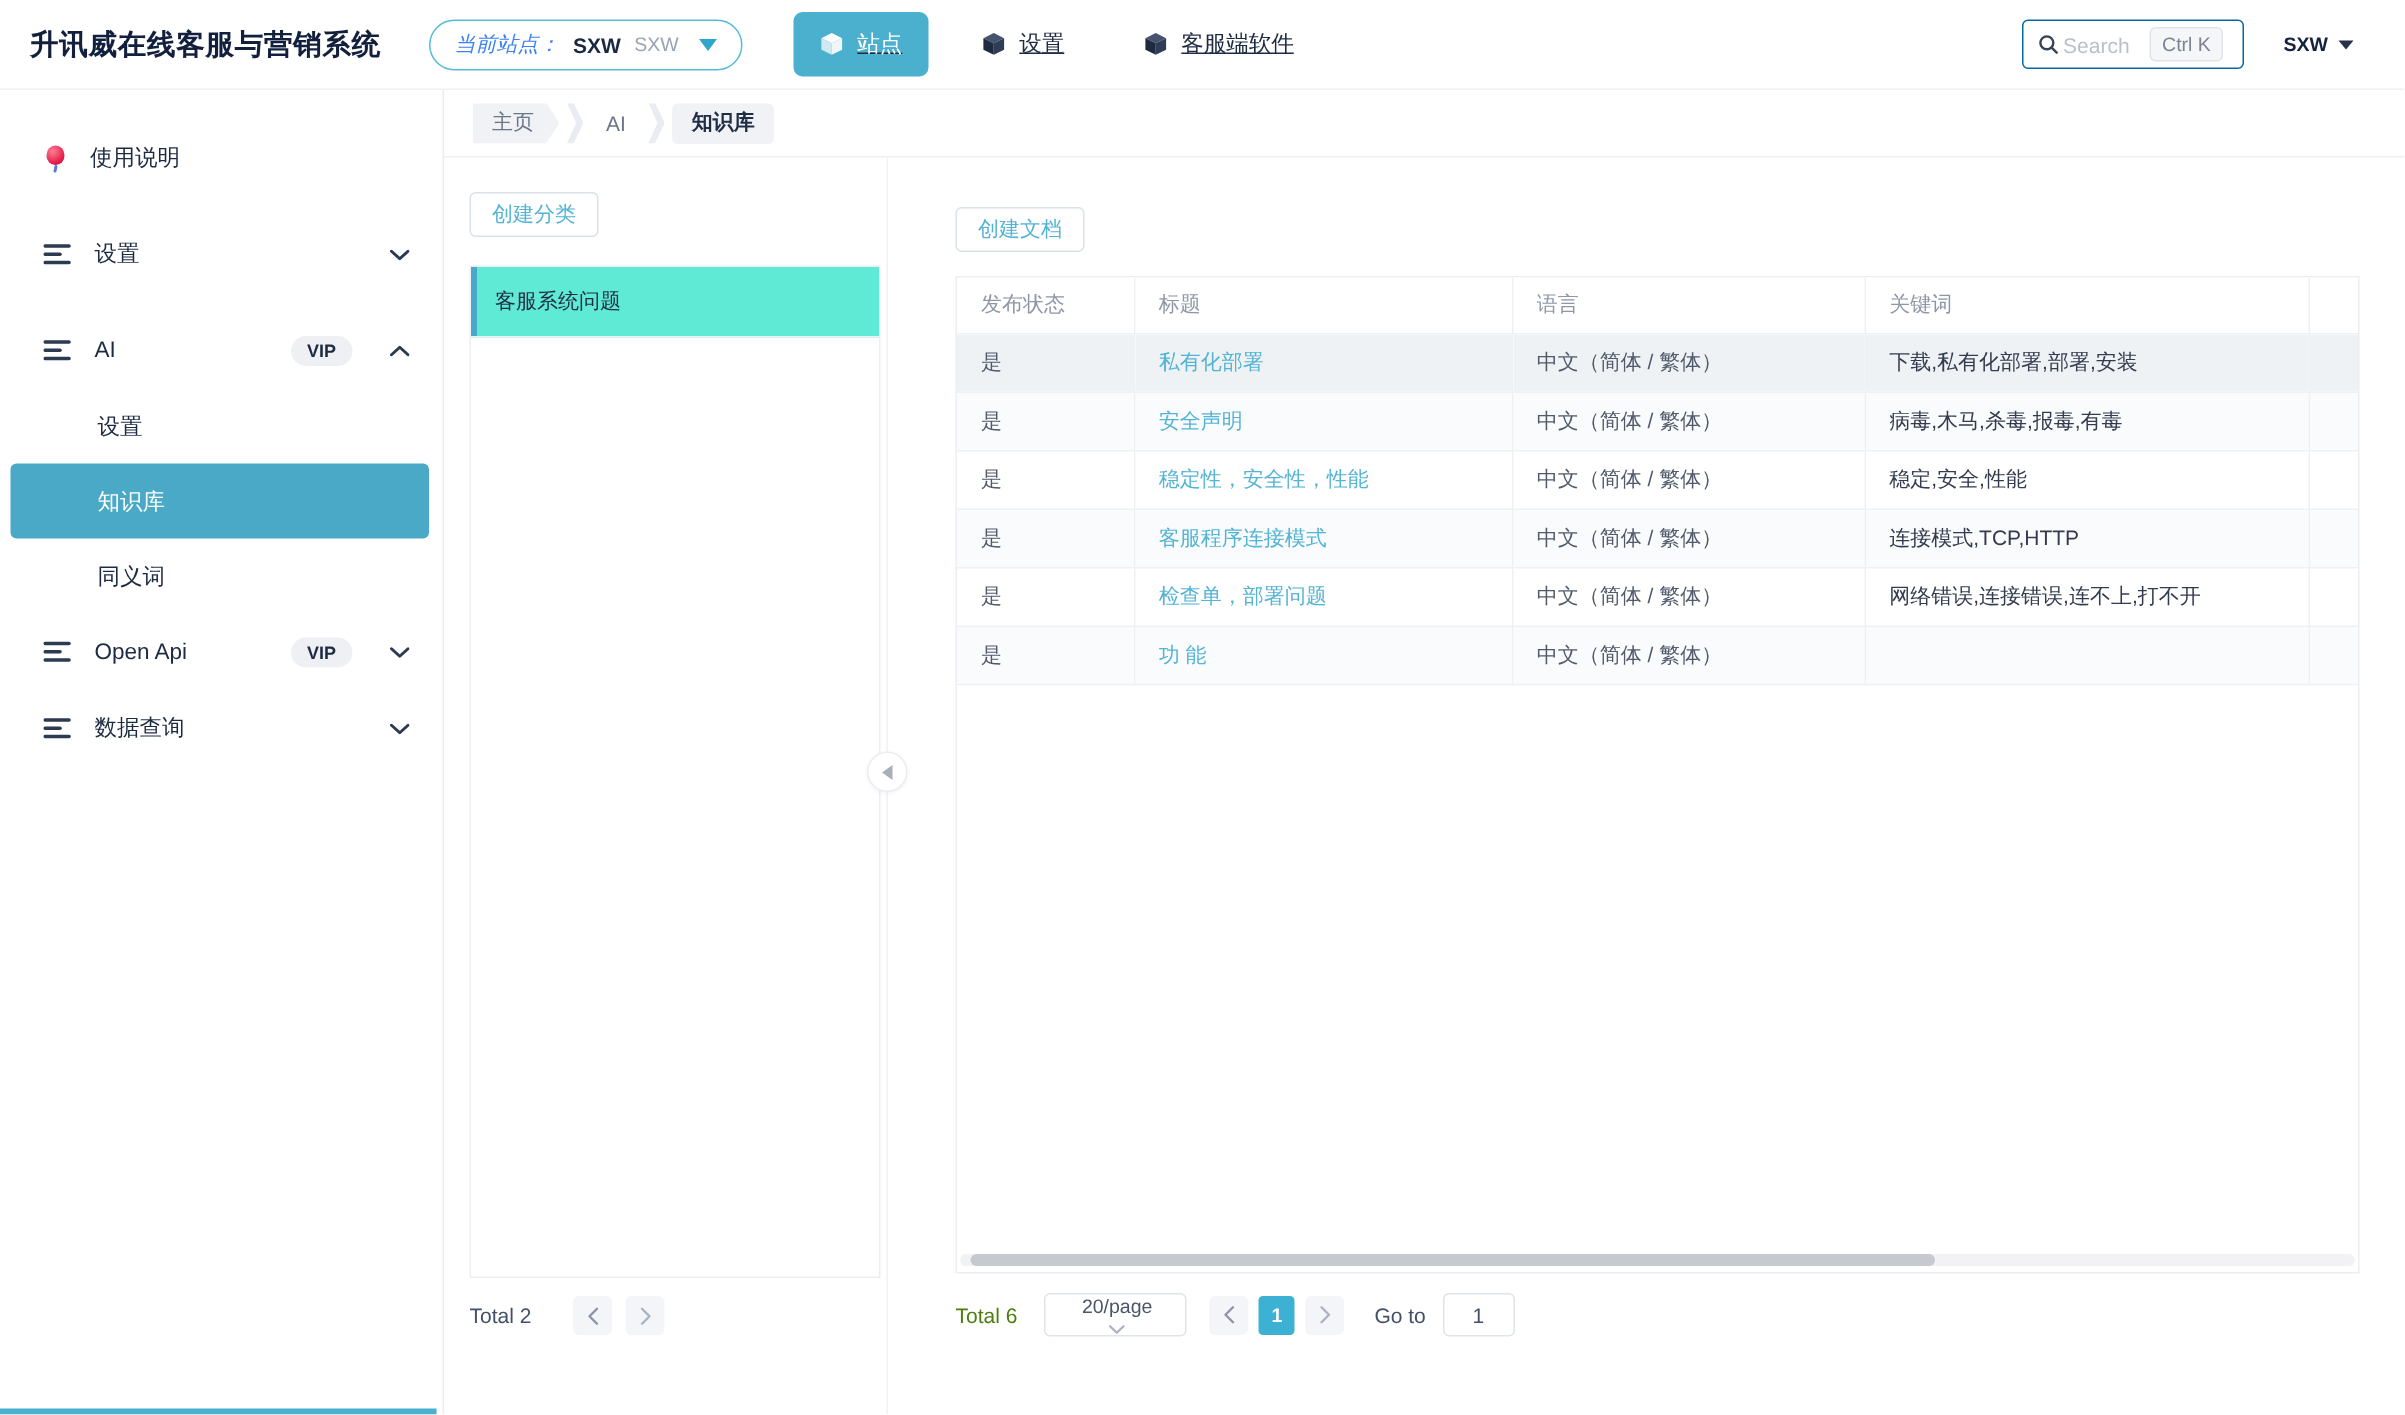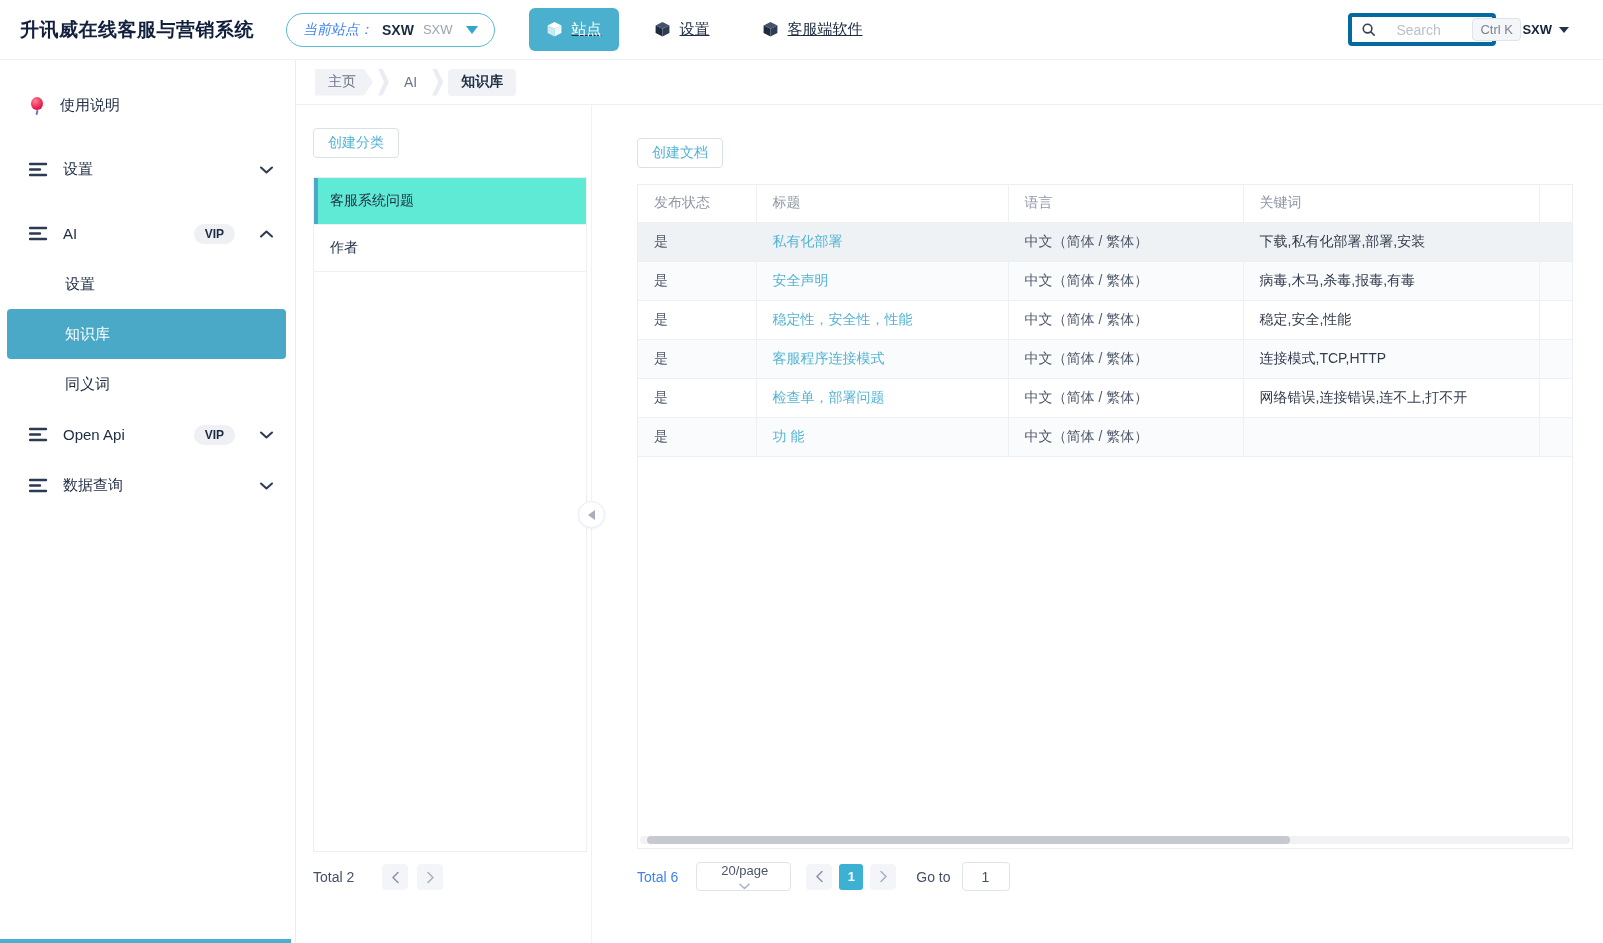--- a/index.html
+++ b/index.html
@@ -14,22 +14,22 @@
     display:flex; align-items:center; gap:9px; padding:0 16px; cursor:pointer; background:#fff; }
   .site-pill .lbl { font-size:14px; color:#3b82f6;font-style:italic; }
   .site-pill .val { font-size:14px; font-weight:700; color:#1b2940; }
   .site-pill .sub { font-size:13px; color:#9aa3b2; }
   .caret-down-teal { width:0; height:0; border-left:6px solid transparent; border-right:6px solid transparent;
     border-top:8px solid #2fa6cc; margin-left:4px; }
   .hnav { display:flex; align-items:center; margin-left:34px; gap:18px;text-decoration:underline; }
   .hnav-btn { height:43px; display:flex; align-items:center; gap:9px; padding:0 17px;
     border-radius:6px; font-size:15px; color:#1d2b42; cursor:pointer; background:transparent; border:none; }
   .hnav-btn.active { background:#4bb0ce; color:#fff; }
-  .searchbox { margin-left:auto; width:148px; height:33px; border:4px solid #0369a1; border-radius:4px;
-    display:flex; align-items:center; padding:0 6px 0 9px; gap:20px; background:#fff; }
+  .searchbox { margin-left:auto; width:148px; height:33px; border:1px solid #0369a1; border-radius:4px;
+    display:flex; align-items:center; padding:0 6px 0 9px; gap:2px; background:#fff; }
   .searchbox input { border:none; outline:none; width:56px; font-size:14px; color:#50607a; background:transparent; }
   .searchbox input::placeholder { color:#b9c0cc; }
   .kbd { font-size:13px; color:#7a8494; background:#f5f6f8; border:1px solid #dfe3ea;
     border-radius:4px; padding:3px 7px; white-space:nowrap; }
   .usermenu { display:flex; align-items:center; gap:7px; margin:0 14px 0 26px; cursor:pointer; }
   .usermenu .uname { font-size:13px; font-weight:700; color:#16233e; }
   .caret-down-dark { width:0; height:0; border-left:5px solid transparent; border-right:5px solid transparent;
     border-top:6px solid #27324a; }
 
   
@@ -105,21 +105,21 @@
   td:last-child { border-right:none; }
   tbody tr:nth-child(even) { background:#fafbfc; }
   tbody tr:first-child { background:#eff2f5; }
   td .doclink { color:#54b4d4; text-decoration:none; cursor:pointer; }
   td.kw { color:#333c4e; }
   .spacer { flex:1; }
   .hscroll-track { height:8px; background:#f2f2f4; border-radius:4px; margin:0 2px 4px; position:relative; }
   .hscroll-thumb { position:absolute; left:7px; top:0; height:8px; width:643px; background:#c6c9cf; border-radius:4px; cursor:grab; }
 
   .doc-foot { margin-top:13px; display:flex; align-items:center; }
-  .doc-foot .total { font-size:14px; color:#3b82f6; }
+  .doc-foot .total { font-size:14px; color:#4d7c0f; }
   .psize { margin-left:18px; width:95px; height:29px; border:1px solid #dfe3ea; border-radius:4px;
     display:flex; align-items:center; padding:0 9px 0 11px; cursor:pointer; background:#fff;flex-direction:column; }
   .psize .pval { flex:1; font-size:13px; color:#4a5568; }
   .pager { display:flex; align-items:center; gap:7px; margin-left:15px; }
   .page-cur { width:24px; height:26px; background:#3cb1d3; color:#fff; border:none; border-radius:3px;
     font-size:13px; font-weight:700; cursor:pointer; }
   .goto { display:flex; align-items:center; gap:11px; margin-left:20px; }
   .goto .glbl { font-size:14px; color:#43506a; }
   .goto input { width:48px; height:29px; border:1px solid #dfe3ea; border-radius:4px; text-align:center;
     font-size:14px; color:#43506a; outline:none; font-family:inherit; }
@@ -260,23 +260,20 @@
       <span class="crumb-cur">知识库</span>
     </div>
 
     <div class="content">
 
       <div class="cat-col">
         <button class="btn-light">创建分类</button>
         <div class="cat-panel">
           <div class="cat-item active">
             <span>客服系统问题</span>
-          </div>
-          <div class="cat-item">
-            <span>作者</span>
           </div>
         </div>
         <div class="cat-foot">
           <span class="total">Total 2</span>
           <button class="pg-btn">
             <svg width="9" height="13" viewBox="0 0 9 13">
               <polyline points="7,1.5 2,6.5 7,11.5" fill="none" stroke="#8b95a7" stroke-width="1.6" stroke-linecap="round" stroke-linejoin="round"></polyline>
             </svg>
           </button>
           <button class="pg-btn">

